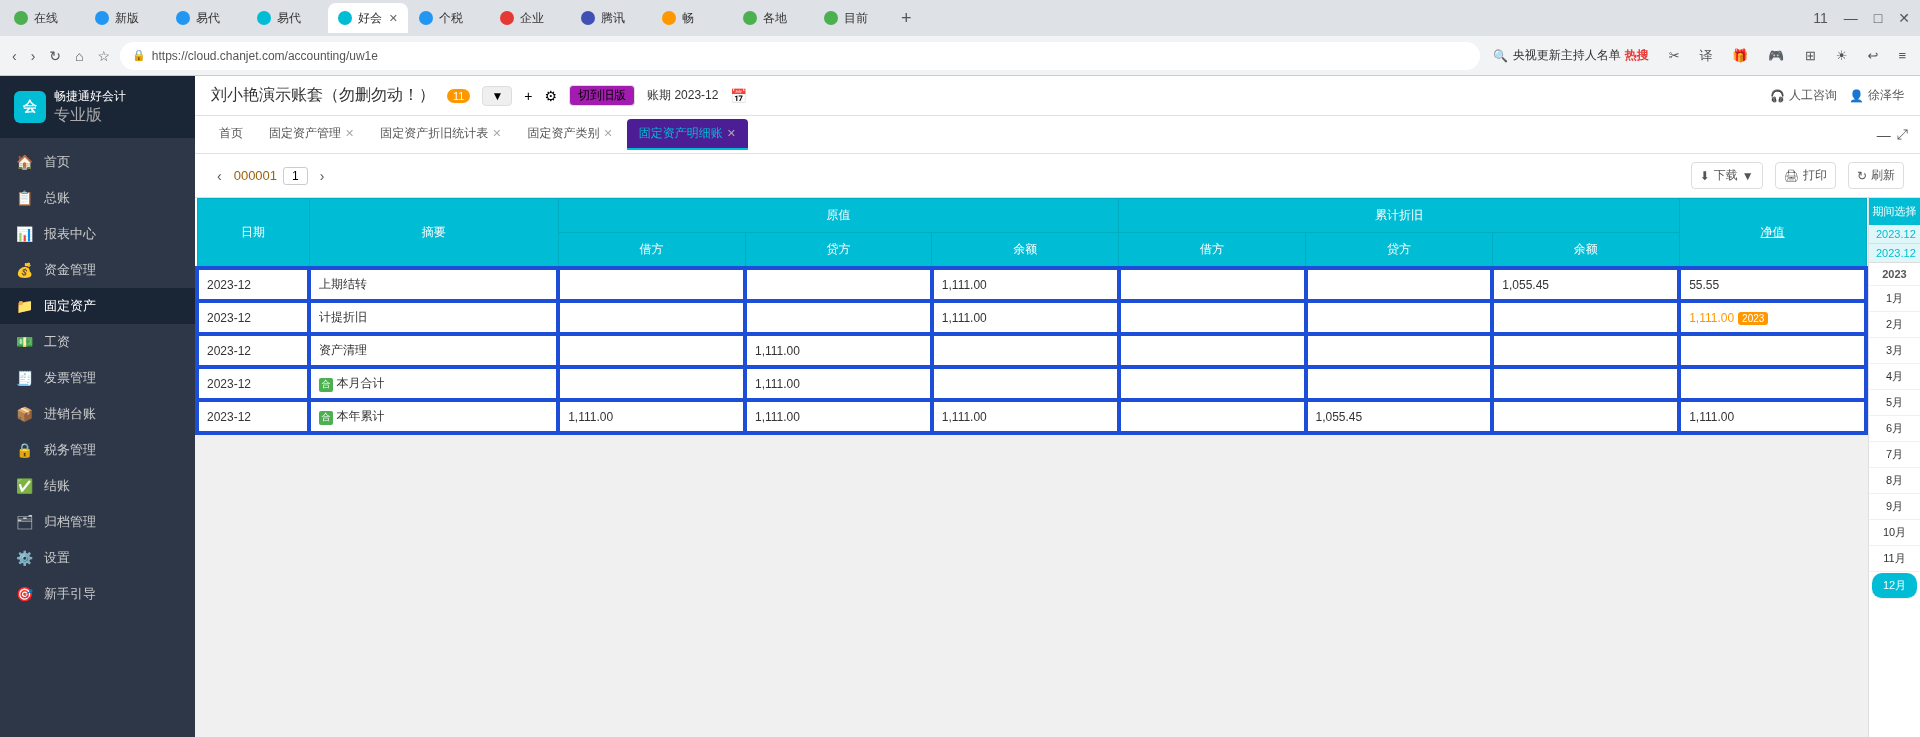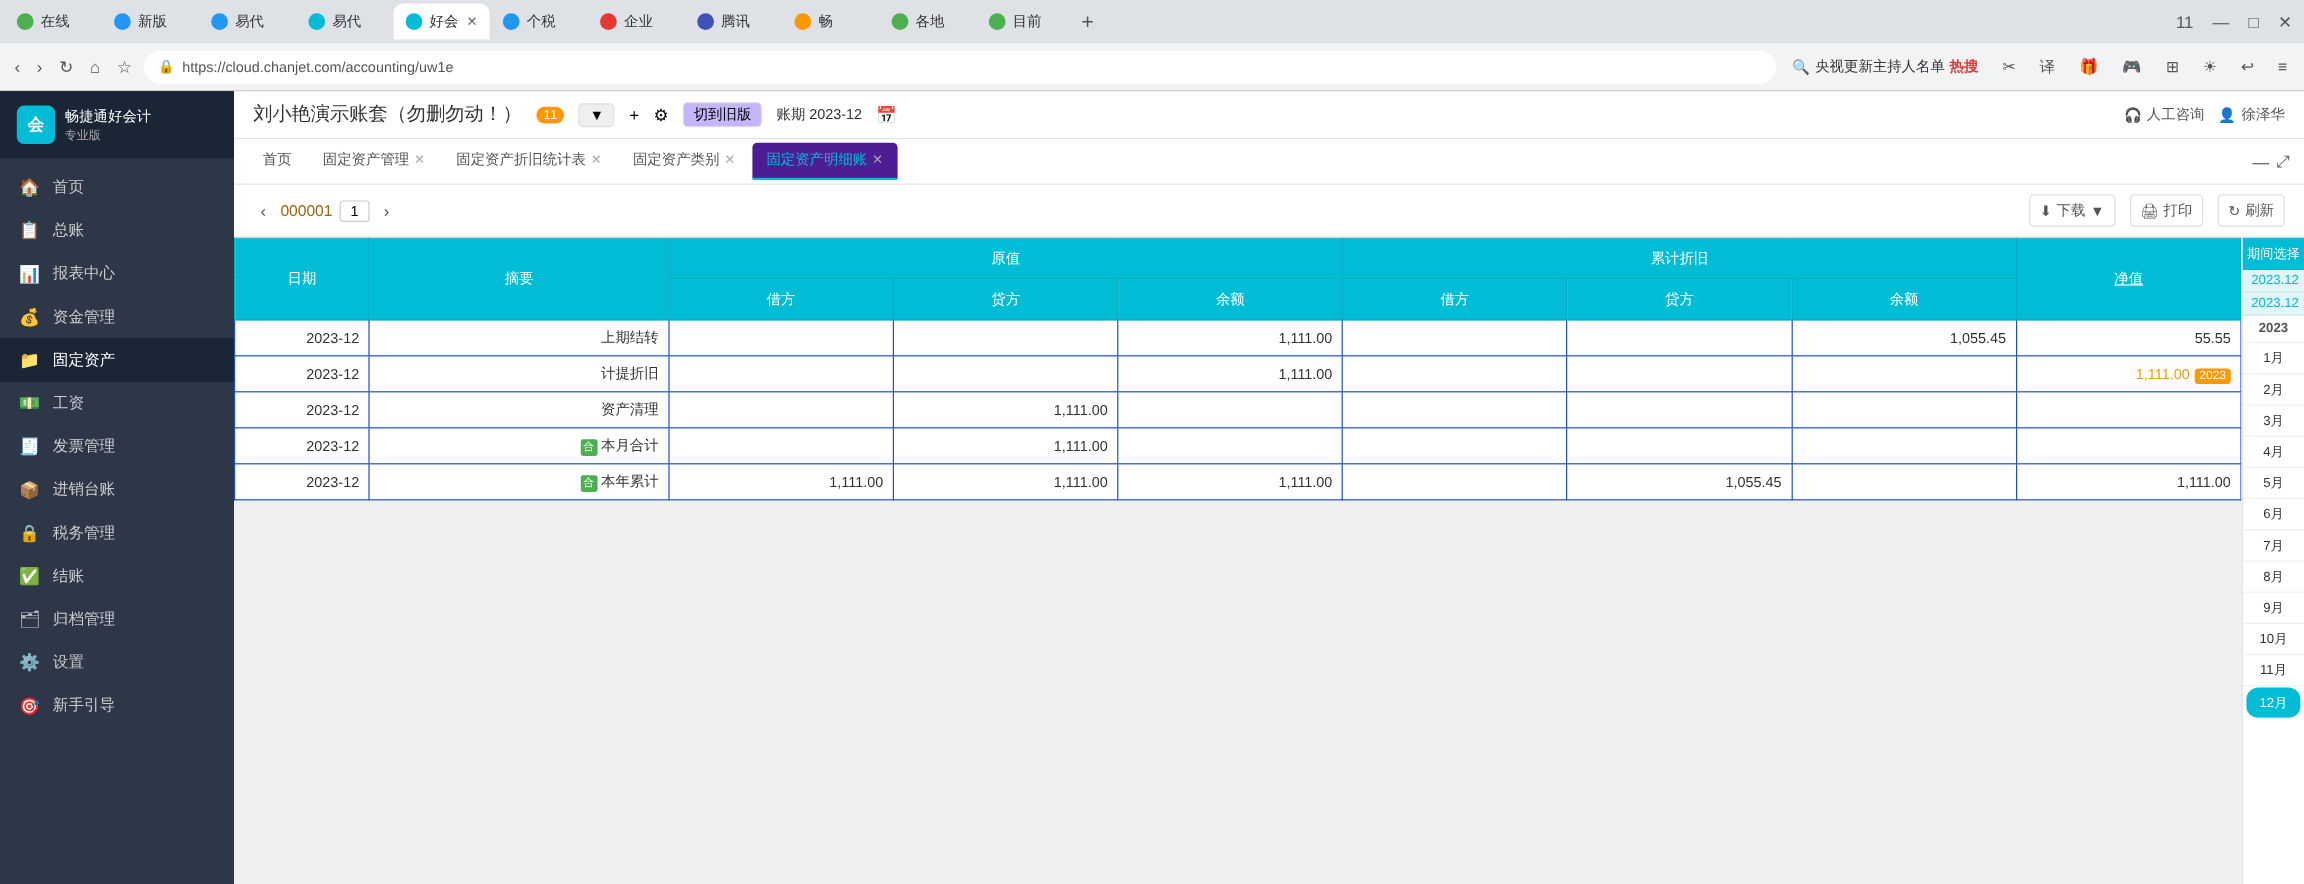--- a/index.html
+++ b/index.html
@@ -32,31 +32,31 @@
     .toolbar-icons { display: flex; align-items: center; gap: 8px; margin-left: auto; }
     .toolbar-icon-btn { background: none; border: none; cursor: pointer; font-size: 13px; color: #555; padding: 2px 6px; }
 
     
     .app-layout { display: flex; height: calc(737px - 76px); width: 100%; }
 
     
     .sidebar { width: 195px; background: #2d3748; color: #fff; display: flex; flex-direction: column; flex-shrink: 0; }
     .sidebar-logo { display: flex; align-items: center; gap: 8px; padding: 12px 14px; background: #1a2535; }
     .sidebar-logo-icon { width: 32px; height: 32px; background: #00bcd4; border-radius: 6px; display: flex; align-items: center; justify-content: center; color: #fff; font-weight: bold; font-size: 14px; }
-    .sidebar-logo-sub { font-size: 10px; color: #aaa; }
+    .sidebar-logo-sub { font-size: 16px; color: #aaa; }
     .sidebar-nav { flex: 1; padding: 6px 0; overflow-y: auto; }
     .sidebar-item { display: flex; align-items: center; gap: 10px; padding: 9px 16px; cursor: pointer; color: #ccc; font-size: 13px; }
     .sidebar-item.active { background: #1a2535; color: #fff; }
     .sidebar-item-icon { width: 18px; text-align: center; font-size: 14px; }
 
     
     .app-header { background: #fff; border-bottom: 1px solid #e0e0e0; padding: 0 16px; height: 40px; display: flex; align-items: center; gap: 12px; }
     .account-selector { display: flex; align-items: center; gap: 4px; border: 1px solid #ddd; border-radius: 4px; padding: 2px 8px; font-size: 12px; cursor: pointer; }
     .period-badge { background: #ff9800; color: #fff; border-radius: 10px; padding: 1px 6px; font-size: 11px; }
-    .btn-version { background: #c4b5fd; border: 1px solid #ddd; border-radius: 4px; padding: 1px 8px; font-size: 12px; cursor: pointer; }
+    .btn-version { background: #a21caf; border: 1px solid #ddd; border-radius: 4px; padding: 1px 8px; font-size: 12px; cursor: pointer; }
     .header-right { margin-left: auto; display: flex; align-items: center; gap: 12px; }
     .header-right-btn { display: flex; align-items: center; gap: 4px; font-size: 12px; color: #555; cursor: pointer; }
 
     
     .page-tabs { display: flex; align-items: center; background: #fff; border-bottom: 1px solid #e0e0e0; padding: 0 12px; gap: 2px; height: 38px; }
     .page-tab { display: flex; align-items: center; gap: 4px; padding: 6px 12px; font-size: 12px; cursor: pointer; color: #555; border-bottom: 2px solid transparent; white-space: nowrap; }
     .page-tab.active { color: #00bcd4; border-bottom: 2px solid #00bcd4; background: #4c1d95; border-radius: 4px 4px 0 0; }
     .page-tab-close-btn { background: none; border: none; cursor: pointer; color: #aaa; font-size: 11px; }
     .tab-win-btn { background: none; border: none; cursor: pointer; font-size: 14px; color: #555; }
 
@@ -65,21 +65,21 @@
     .pagination-area { display: flex; align-items: center; gap: 6px; font-size: 12px; }
     .page-nav-btn { background: none; border: none; cursor: pointer; font-size: 14px; color: #555; padding: 2px 6px; }
     .page-code { font-size: 13px; color: #a16207; font-weight: 500; }
     .toolbar-right { margin-left: auto; display: flex; align-items: center; gap: 12px; }
     .toolbar-btn { display: flex; align-items: center; gap: 4px; font-size: 12px; color: #555; cursor: pointer; padding: 4px 8px; border: 1px solid #ddd; border-radius: 4px; background: #fff; }
 
     
     .table-container { flex: 1; overflow: auto; padding: 0; }
     .ledger-table { width: 100%; border-collapse: collapse; background: #fff; }
     .ledger-table th { background: #00bcd4; color: #fff; text-align: center; padding: 8px 6px; font-size: 12px; font-weight: normal; border: 1px solid #00acc1; white-space: nowrap; }
-    .ledger-table td { text-align: right; padding: 6px 8px; font-size: 12px; color: #333; border: 1px solid #1d4ed8; white-space: nowrap; }
+    .ledger-table td { text-align: left; padding: 6px 8px; font-size: 12px; color: #333; border: 4px solid #1d4ed8; white-space: nowrap; }
     .amount-cell { text-align: right; }
     .row-icon { width: 14px; height: 14px; background: #4caf50; border-radius: 2px; display: inline-flex; align-items: center; justify-content: center; color: #fff; font-size: 9px; flex-shrink: 0; }
 
     
     .period-panel { width: 52px; background: #fff; border-left: 1px solid #e0e0e0; display: flex; flex-direction: column; flex-shrink: 0; }
     .period-panel-header { background: #00bcd4; color: #fff; text-align: center; padding: 6px 2px; font-size: 11px; writing-mode: horizontal-tb; }
     .period-selected { background: #e0f7fa; color: #00bcd4; font-size: 11px; padding: 3px 7px; text-align: center; border-bottom: 1px solid #ddd; }
     .period-item { font-size: 11px; padding: 5px 4px; text-align: center; cursor: pointer; color: #333; border-bottom: 1px solid #f0f0f0; }
     .period-item.active { background: #00bcd4; color: #fff; border-radius: 10px; margin: 1px 3px; }
 

